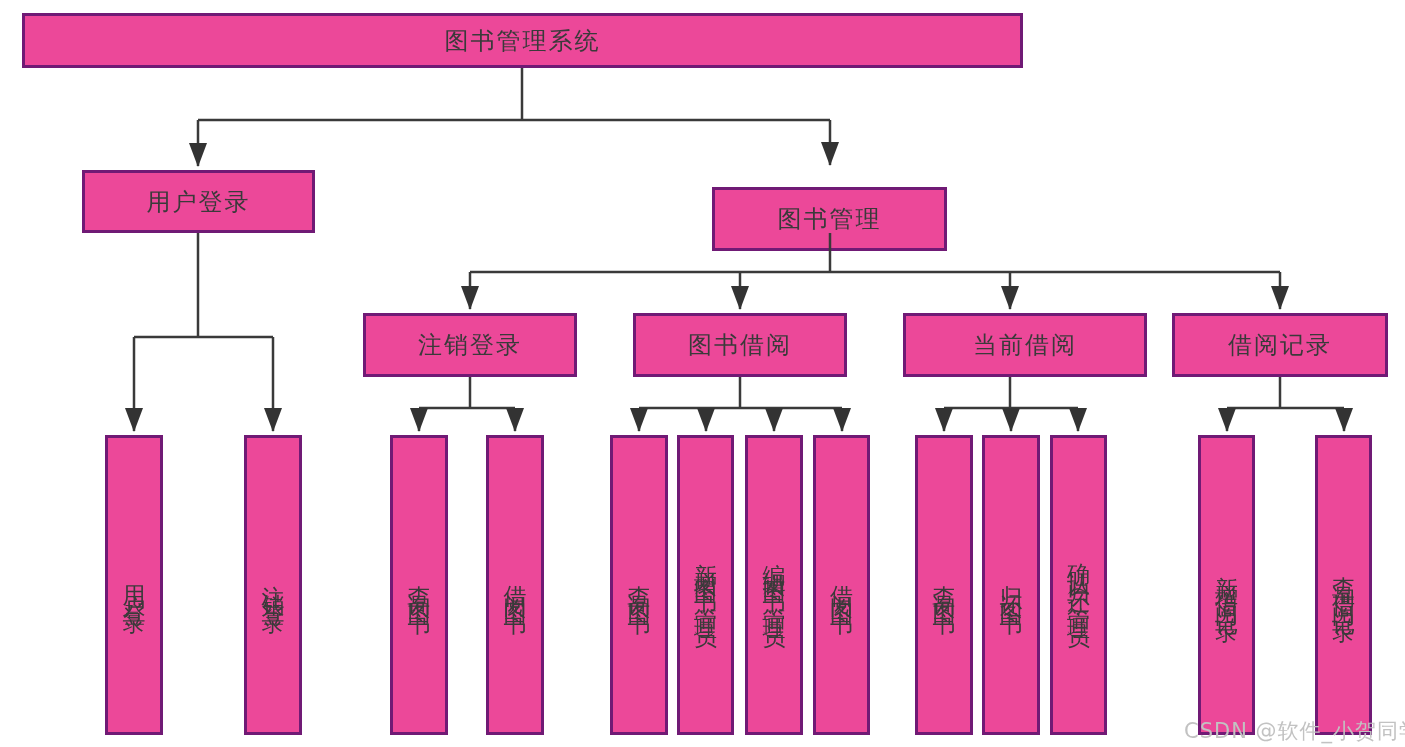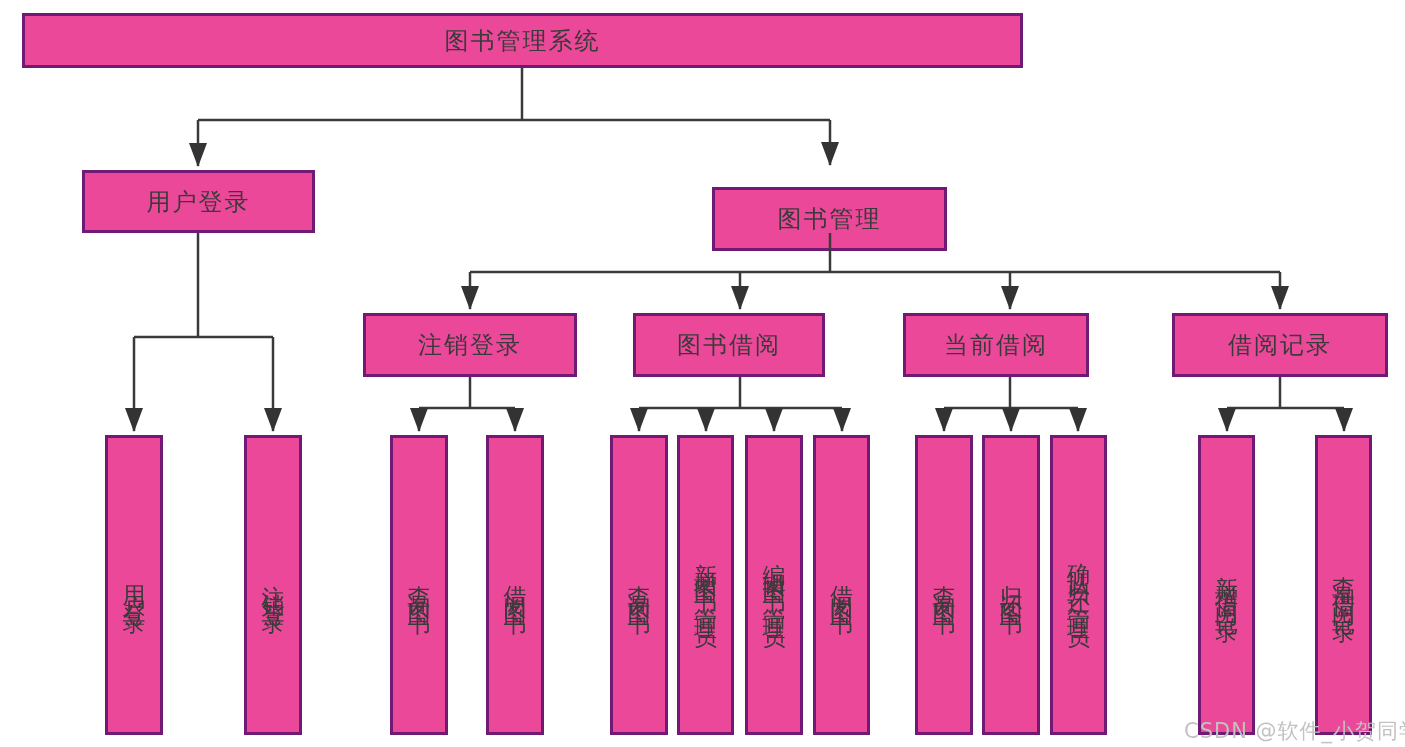--- a/index.html
+++ b/index.html
@@ -62,24 +62,24 @@
   <div class="box" style="left:82px; top:170px; width:233px; height:63px;">
     <span>用户登录</span>
   </div>
   <div class="box" style="left:712px; top:169px; width:235px; height:64px;margin-top:18px;">
     <span>图书管理</span>
   </div>
 
   <div class="box" style="left:363px; top:313px; width:214px; height:64px;">
     <span>注销登录</span>
   </div>
-  <div class="box" style="left:633px; top:313px; width:192px; height:64px;">
+  <div class="box" style="left:633px; top:313px; width:214px; height:64px;">
     <span>图书借阅</span>
   </div>
-  <div class="box" style="left:903px; top:313px; width:186px; height:64px;">
+  <div class="box" style="left:903px; top:313px; width:244px; height:64px;">
     <span>当前借阅</span>
   </div>
   <div class="box" style="left:1172px; top:313px; width:216px; height:64px;">
     <span>借阅记录</span>
   </div>
 
   <div class="box vbox" style="left:105px; top:435px; width:58px; height:300px;">
     <span>用户登录</span>
   </div>
   <div class="box vbox" style="left:244px; top:435px; width:58px; height:300px;">

